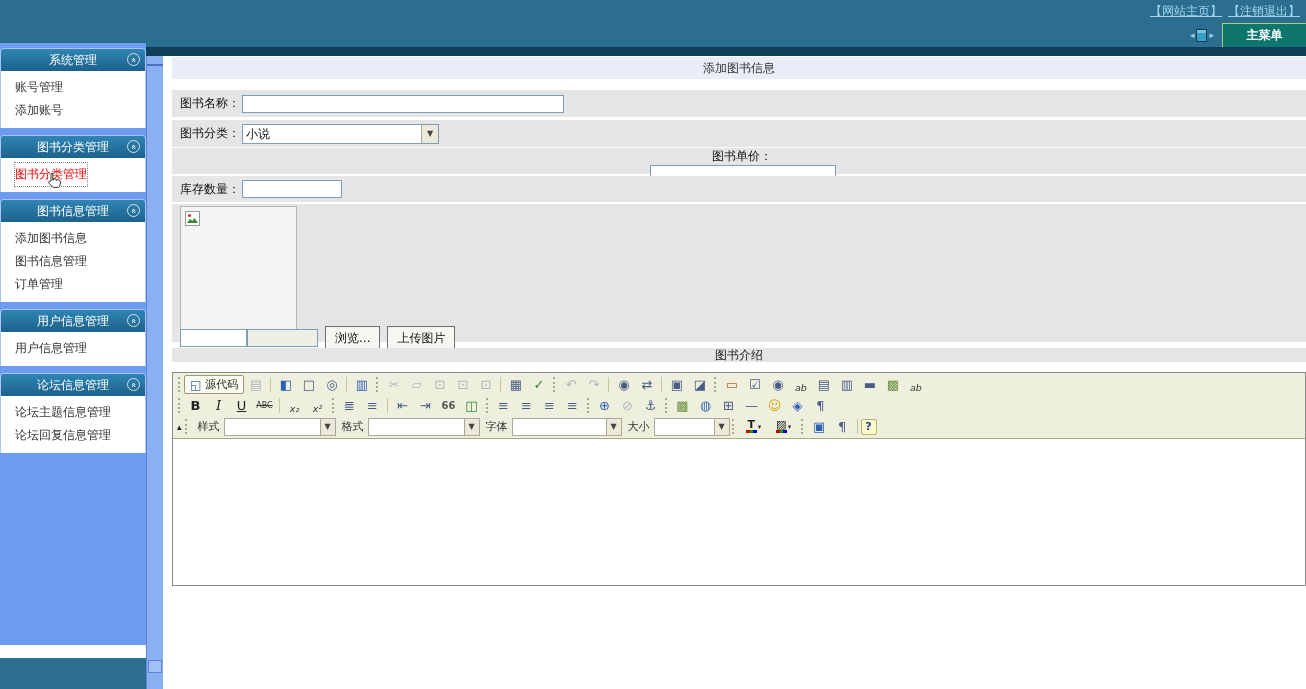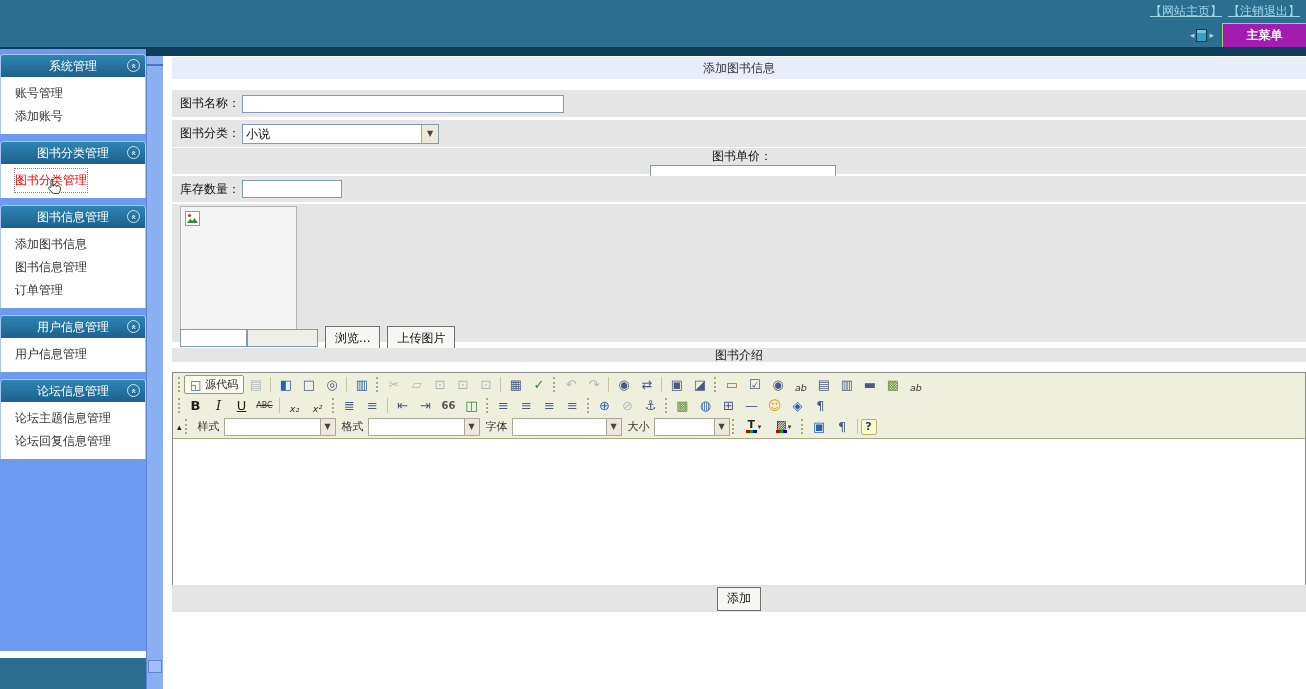--- a/index.html
+++ b/index.html
@@ -11,26 +11,26 @@
           display:flex; align-items:center; justify-content:flex-end; padding-right:6px; }
   .bar1 .welcome { color:#ddeef5; }
   .bar1 a { color:#9fd4ea; text-decoration:underline; margin-left:6px; cursor:pointer; }
   .bar2 { position:absolute; left:0; top:23px; width:1306px; height:24px; background:#2b6e90;
           display:flex; align-items:stretch; justify-content:flex-end; }
   .toggle { display:flex; align-items:center; gap:2px; padding:0 8px; cursor:pointer; }
   .toggle .arr { color:#9fd8ea; font-size:9px; }
   .toggle .pane { width:11px; height:13px; background:#37a0c6; border:1px solid #0a3c55;
                   box-shadow:inset 0 3px 0 rgba(255,255,255,.35); }
   .menutab { width:84px; display:flex; align-items:center; justify-content:center;
-             background:#a21caf; border-left:1px solid #a9cc7d; border-top:1px solid #a9cc7d;
+             background:#0f766e; border-left:1px solid #a9cc7d; border-top:1px solid #a9cc7d;
              color:#fff; font-weight:bold; cursor:pointer; }
   .strip { position:absolute; left:0; top:47px; width:1306px; height:9px; background:#0f3e58; }
 
   
-  .side { position:absolute; left:0; top:49px; width:146px; height:602px; background:#6d9bf1; padding-top:5px; }
+  .side { position:absolute; left:0; top:43px; width:146px; height:602px; background:#6d9bf1; padding-top:5px; }
   .side-teal { position:absolute; left:0; top:658px; width:146px; height:31px; background:#2b6e90; }
   .sblock { margin:0 0 7px 0; border:1px solid #a9c6f6; border-bottom:none; border-radius:4px 4px 0 0; }
   .shead { height:22px; background:linear-gradient(#2f85b3,#1d618c); border-radius:3px 3px 0 0;
            color:#fff; display:flex; align-items:center; justify-content:center; position:relative; cursor:pointer; }
   .chev { position:absolute; right:5px; top:4px; width:13px; height:13px; border:1px solid #cfe3f0;
           border-radius:50%; color:#fff; font-size:9px; display:flex; align-items:center; justify-content:center; }
   .chev i { font-style:normal; display:inline-block; transform:rotate(90deg); }
   .spanel { background:#fff; padding:5px 0 6px 0; position:relative; }
   .sitem { height:23px; line-height:23px; padding-left:14px; color:#333; cursor:pointer; white-space:nowrap; }
   .sitem .slabel { display:inline-block; }
@@ -517,17 +517,14 @@
         <span class="ti grip"></span>
         <span class="ti c-blue">▣</span>
         <span class="ti">¶</span>
         <span class="ti sep"></span>
         <span class="about">?</span>
       </div>
     </div>
     <textarea class="edit-area" style=""></textarea>
   </div>
 
-  <div class="btnbar">
-    <button class="btn">添加</button>
-  </div>
 
 </div>
 
 </body></html>

